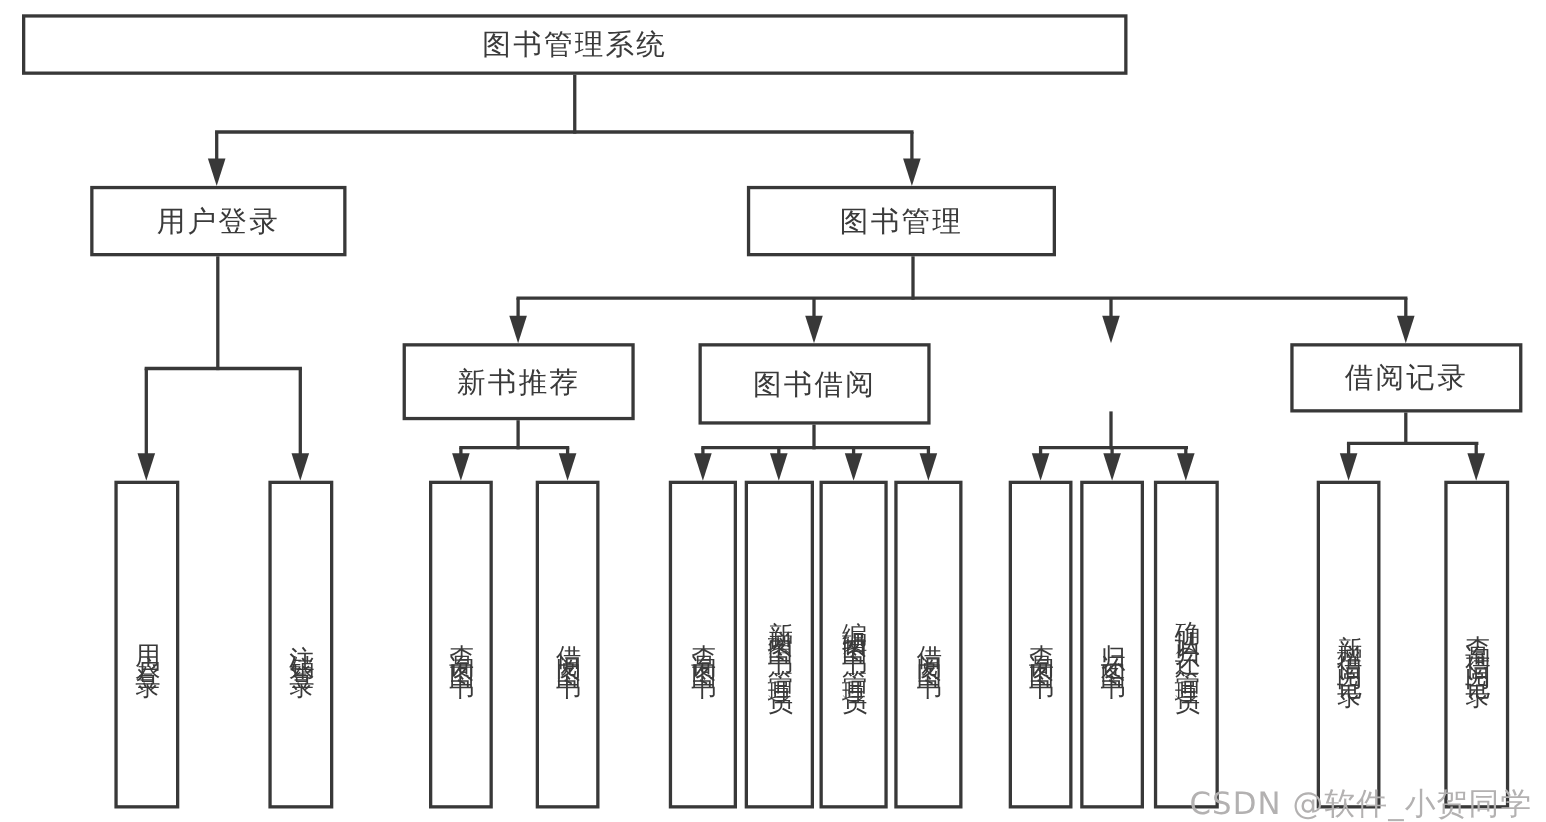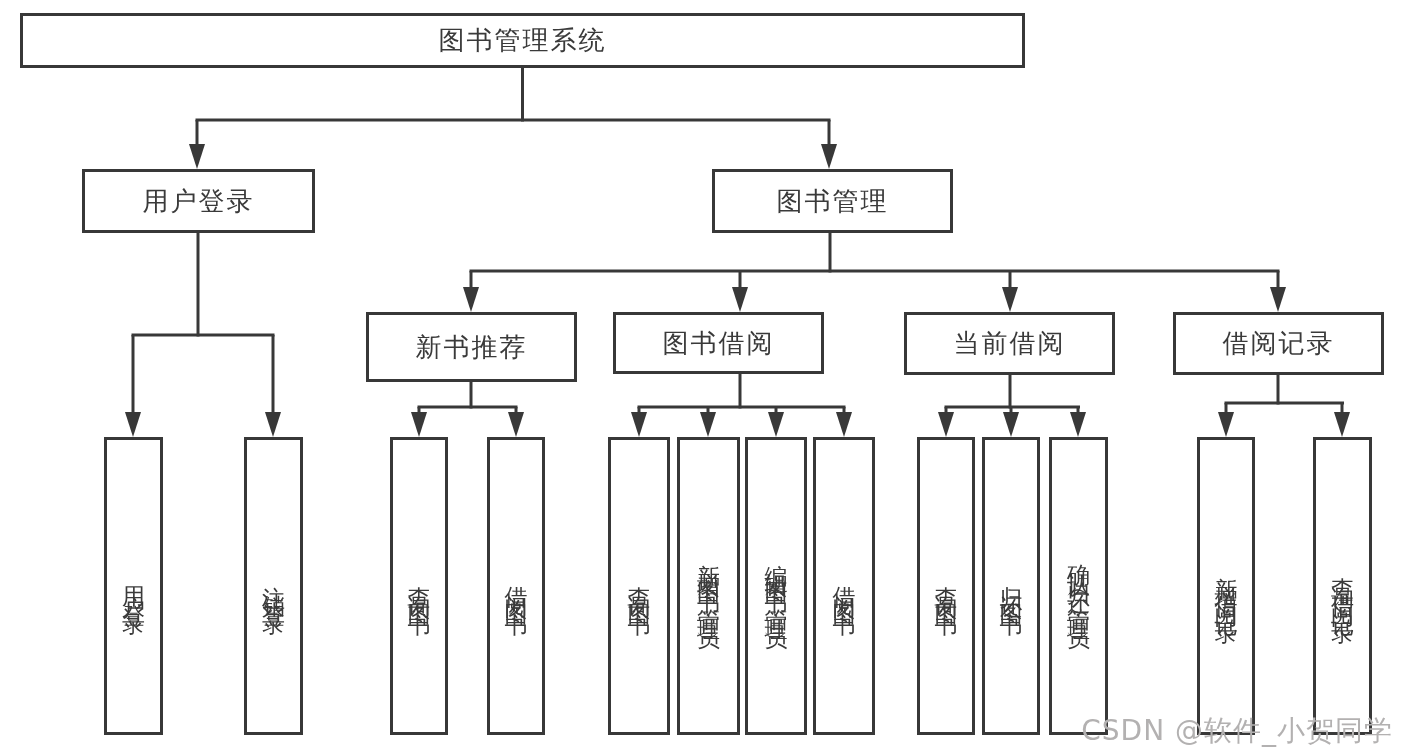--- a/index.html
+++ b/index.html
@@ -126,32 +126,29 @@
     </g>
   </svg>
 
   <div class="node h" style="left:20px;top:13px;width:1005px;height:55px">
     <span>图书管理系统</span>
   </div>
 
   <div class="node h" style="left:82px;top:169px;width:233px;height:64px">
     <span>用户登录</span>
   </div>
-  <div class="node h" style="left:712px;top:169px;width:241px;height:64px">
+  <div class="node h" style="left:679px;top:169px;width:281px;height:64px">
     <span>图书管理</span>
   </div>
 
   <div class="node h" style="left:366px;top:312px;width:211px;height:70px">
     <span>新书推荐</span>
   </div>
-  <div class="node h" style="left:613px;top:312px;width:211px;height:62px">
+  <div class="node h" style="left:635px;top:312px;width:211px;height:74px">
     <span>图书借阅</span>
-  </div>
-  <div class="node h" style="left:904px;top:312px;width:211px;height:63px">
-    <span>当前借阅</span>
   </div>
   <div class="node h" style="left:1173px;top:312px;width:211px;height:63px">
     <span>借阅记录</span>
   </div>
 
   <div class="node v" style="left:104px;top:437px;width:59px;height:298px">
     <span>用户登录</span>
   </div>
   <div class="node v" style="left:244px;top:437px;width:59px;height:298px">
     <span>注销登录</span>

